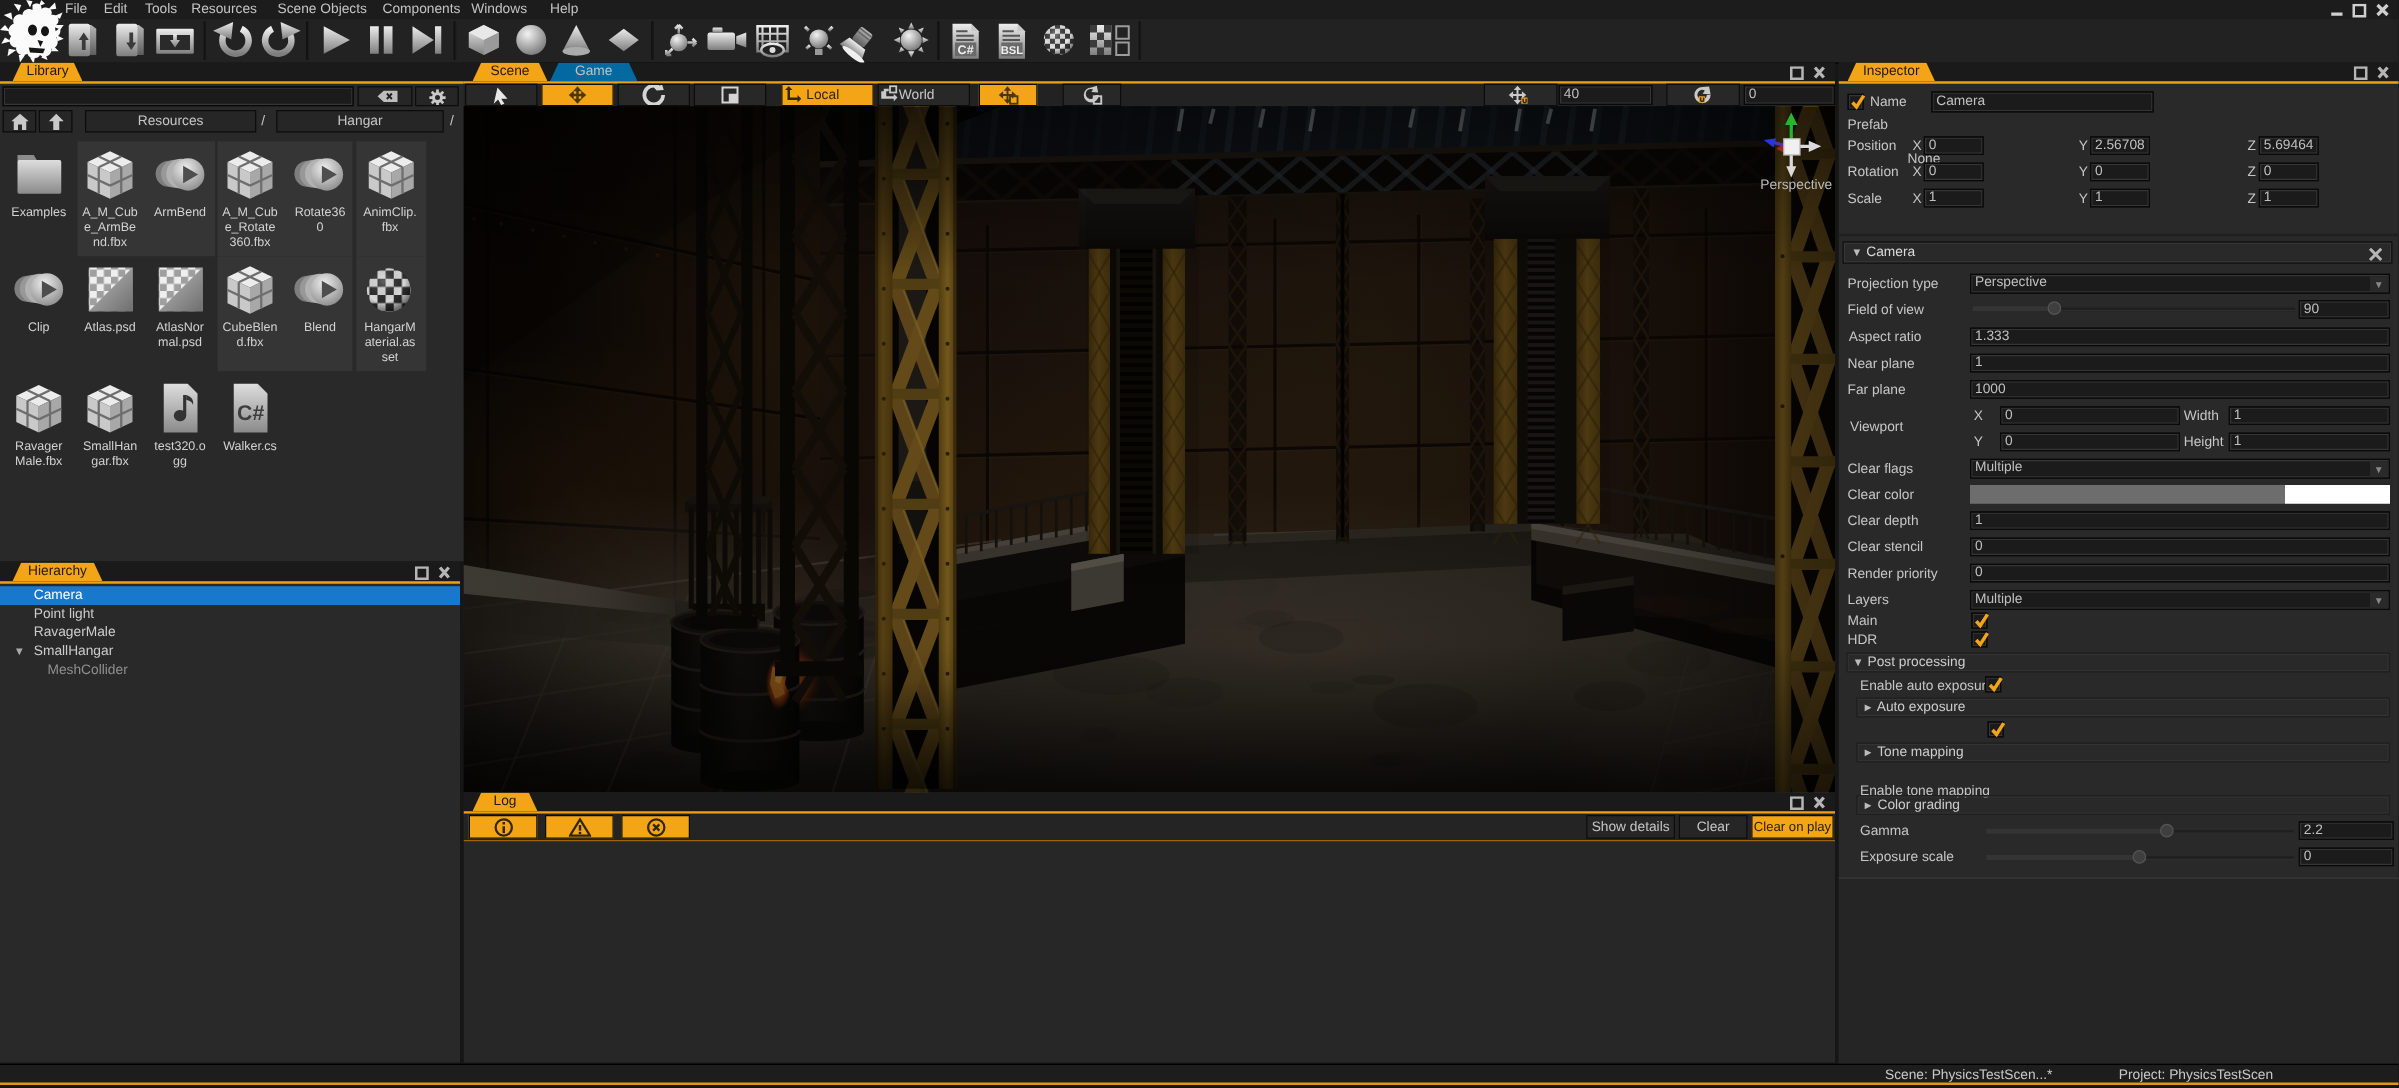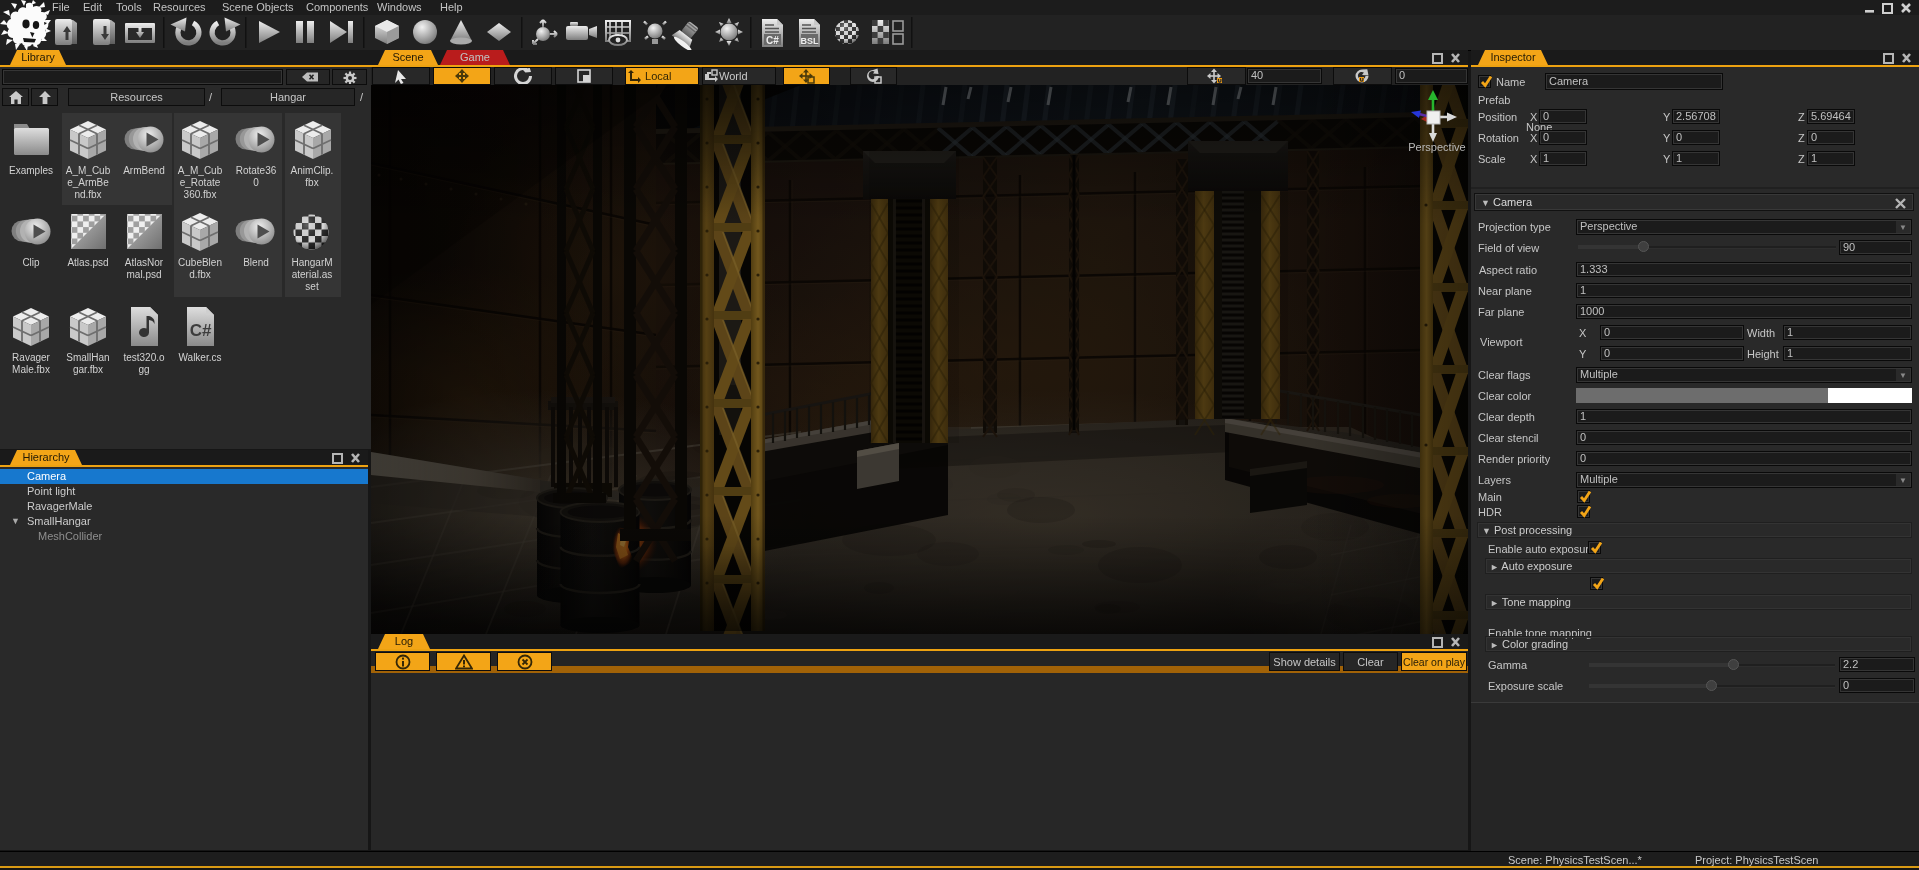--- a/index.html
+++ b/index.html
@@ -11,21 +11,21 @@
 #menubar .mi{position:absolute;top:1px;font-size:11px;color:#c4c4c4;}
 #toolbar{left:0;top:15px;width:1919px;height:36px;background:#222222;border-bottom:1px solid #000;}
 .tsep{position:absolute;top:2px;width:2px;height:31px;background:#191919;border-left:1px solid #111;}
 #winbtn{right:4px;top:3px;}
 
 .panel{background:#292929;}
 .tabbar{position:absolute;left:0;top:0;width:100%;height:17px;background:#1a1a1a;}
 .tabbar:after{content:"";position:absolute;left:0;bottom:0;width:100%;height:2px;background:#eda211;}
 .tab{position:absolute;top:0;height:15px;font-size:11px;text-align:center;padding-top:1px;}
 .tab.on{background:#f3a517;color:#221a06;clip-path:polygon(0 100%,7px 0,calc(100% - 7px) 0,100% 100%);}
-.tab.off{background:#b91c1c;color:#c2c2c2;clip-path:polygon(0 100%,7px 0,calc(100% - 7px) 0,100% 100%);}
+.tab.off{background:#0369a1;color:#c2c2c2;clip-path:polygon(0 100%,7px 0,calc(100% - 7px) 0,100% 100%);}
 .pbtns{position:absolute;top:3px;}
 .fld{position:absolute;background:#1b1b1b;border:1px solid #090909;box-shadow:inset 0 0 0 1px #353535;
  color:#c0c0c0;font-size:11px;line-height:13px;padding:0 3px;overflow:hidden;white-space:nowrap;}
 .btn{position:absolute;background:#262626;border:1px solid #0c0c0c;color:#c6c6c6;font-size:11px;
  text-align:center;overflow:hidden;}
 .btn.orange{background:#f3a517;color:#2a2008;}
 .lbl{position:absolute;font-size:11px;color:#c6c6c6;white-space:nowrap;}
 .ddarr{position:absolute;right:1px;top:1px;bottom:1px;width:14px;background:#2a2a2a;color:#888;
  font-size:8px;text-align:center;line-height:14px;}
 
@@ -1369,21 +1369,21 @@
     </div>
 
 <div class="abs panel" id="log">
  <div class="tabbar">
         <div class="tab on" style="left:7px;width:52px;">Log</div>
   <svg class="pbtns" style="right:6px" width="30" height="11">
           <rect x="1" y="1" width="9" height="9" fill="none" stroke="#b5b5b5" stroke-width="2"></rect>
           <path d="M20 1 L27 9 M27 1 L20 9" stroke="#b5b5b5" stroke-width="2.6"></path>
         </svg>
  </div>
- <div id="logbar" class="abs" style="left:0;top:17px;width:1097px;height:22px;background:#242424;border-bottom:7px solid #a16207;">
+ <div id="logbar" class="abs" style="left:0;top:17px;width:1097px;height:22px;background:#242424;border-bottom:1px solid #a16207;">
   <div class="btn orange" style="left:4px;top:1px;width:55px;height:19px;"><svg width="16" height="16" style="margin-top:1px">
             <circle cx="8" cy="8" r="6.5" fill="none" stroke="#332606" stroke-width="1.8"></circle>
             <rect x="7" y="3.6" width="2" height="2" fill="#332606"></rect>
             <rect x="7" y="7" width="2" height="5.5" fill="#332606"></rect>
           </svg></div>
   <div class="btn orange" style="left:65px;top:1px;width:55px;height:19px;"><svg width="18" height="16" style="margin-top:1px">
             <path d="M9 1.5 L17 14.5 H1 Z" fill="none" stroke="#332606" stroke-width="1.8"></path>
             <rect x="8" y="6" width="2" height="4.5" fill="#332606"></rect>
             <rect x="8" y="11.5" width="2" height="1.8" fill="#332606"></rect>
           </svg></div>

